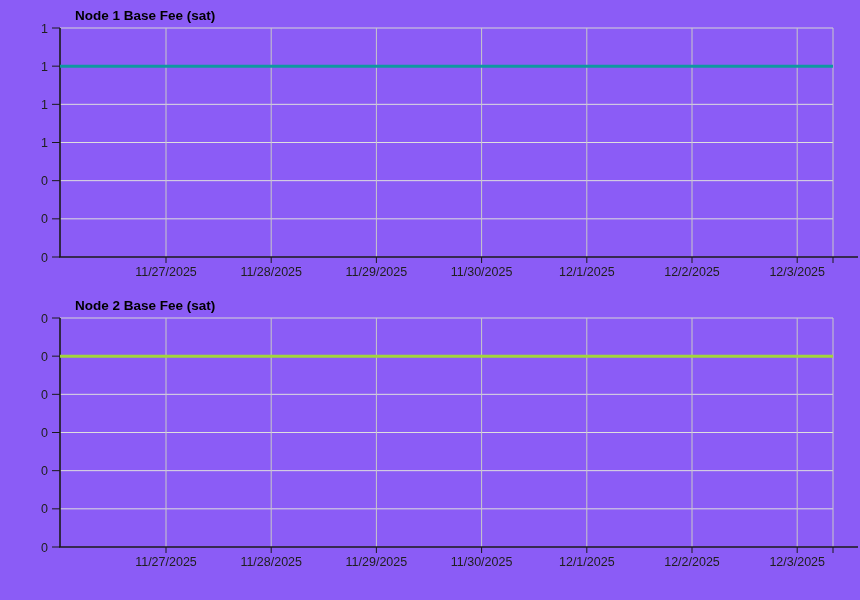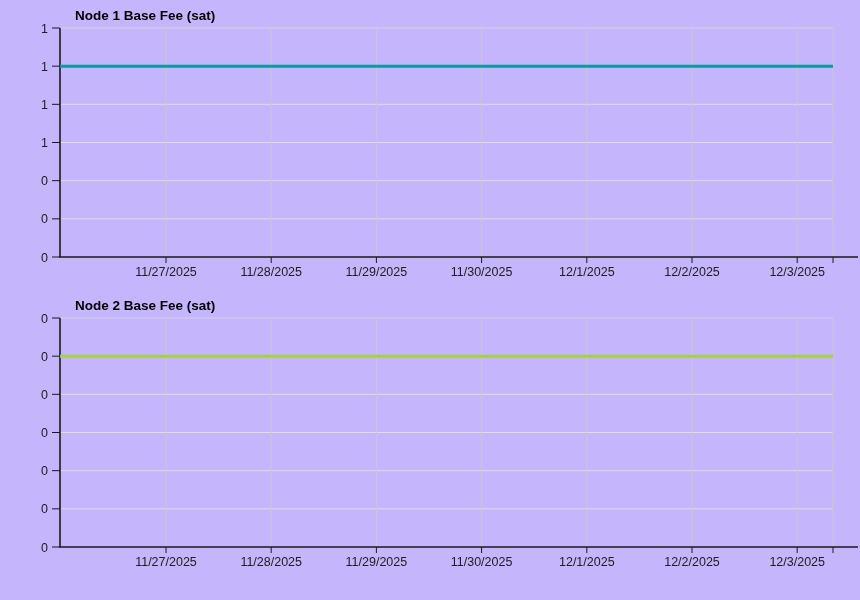--- a/index.html
+++ b/index.html
@@ -1,16 +1,16 @@
 <!DOCTYPE html>
 <html><head>
 <meta charset="utf-8">
 <style>
   html,body{margin:0;padding:0;background:#ffffff;}
-  #stage{position:relative;width:860px;height:600px;background:#c4b5fd;overflow:hidden;}
+  #stage{position:relative;width:860px;height:600px;background:#8b5cf6;overflow:hidden;}
   svg{display:block;}
   svg text{font-family:"Liberation Sans","DejaVu Sans",sans-serif;font-size:12.5px;fill:#202020;}
   svg text.chart-title{font-weight:bold;font-size:13.5px;fill:#000000;}
 </style>
 </head>
 <body>
 
 <div id="stage">
   <div>
     <svg width="860" height="290">

